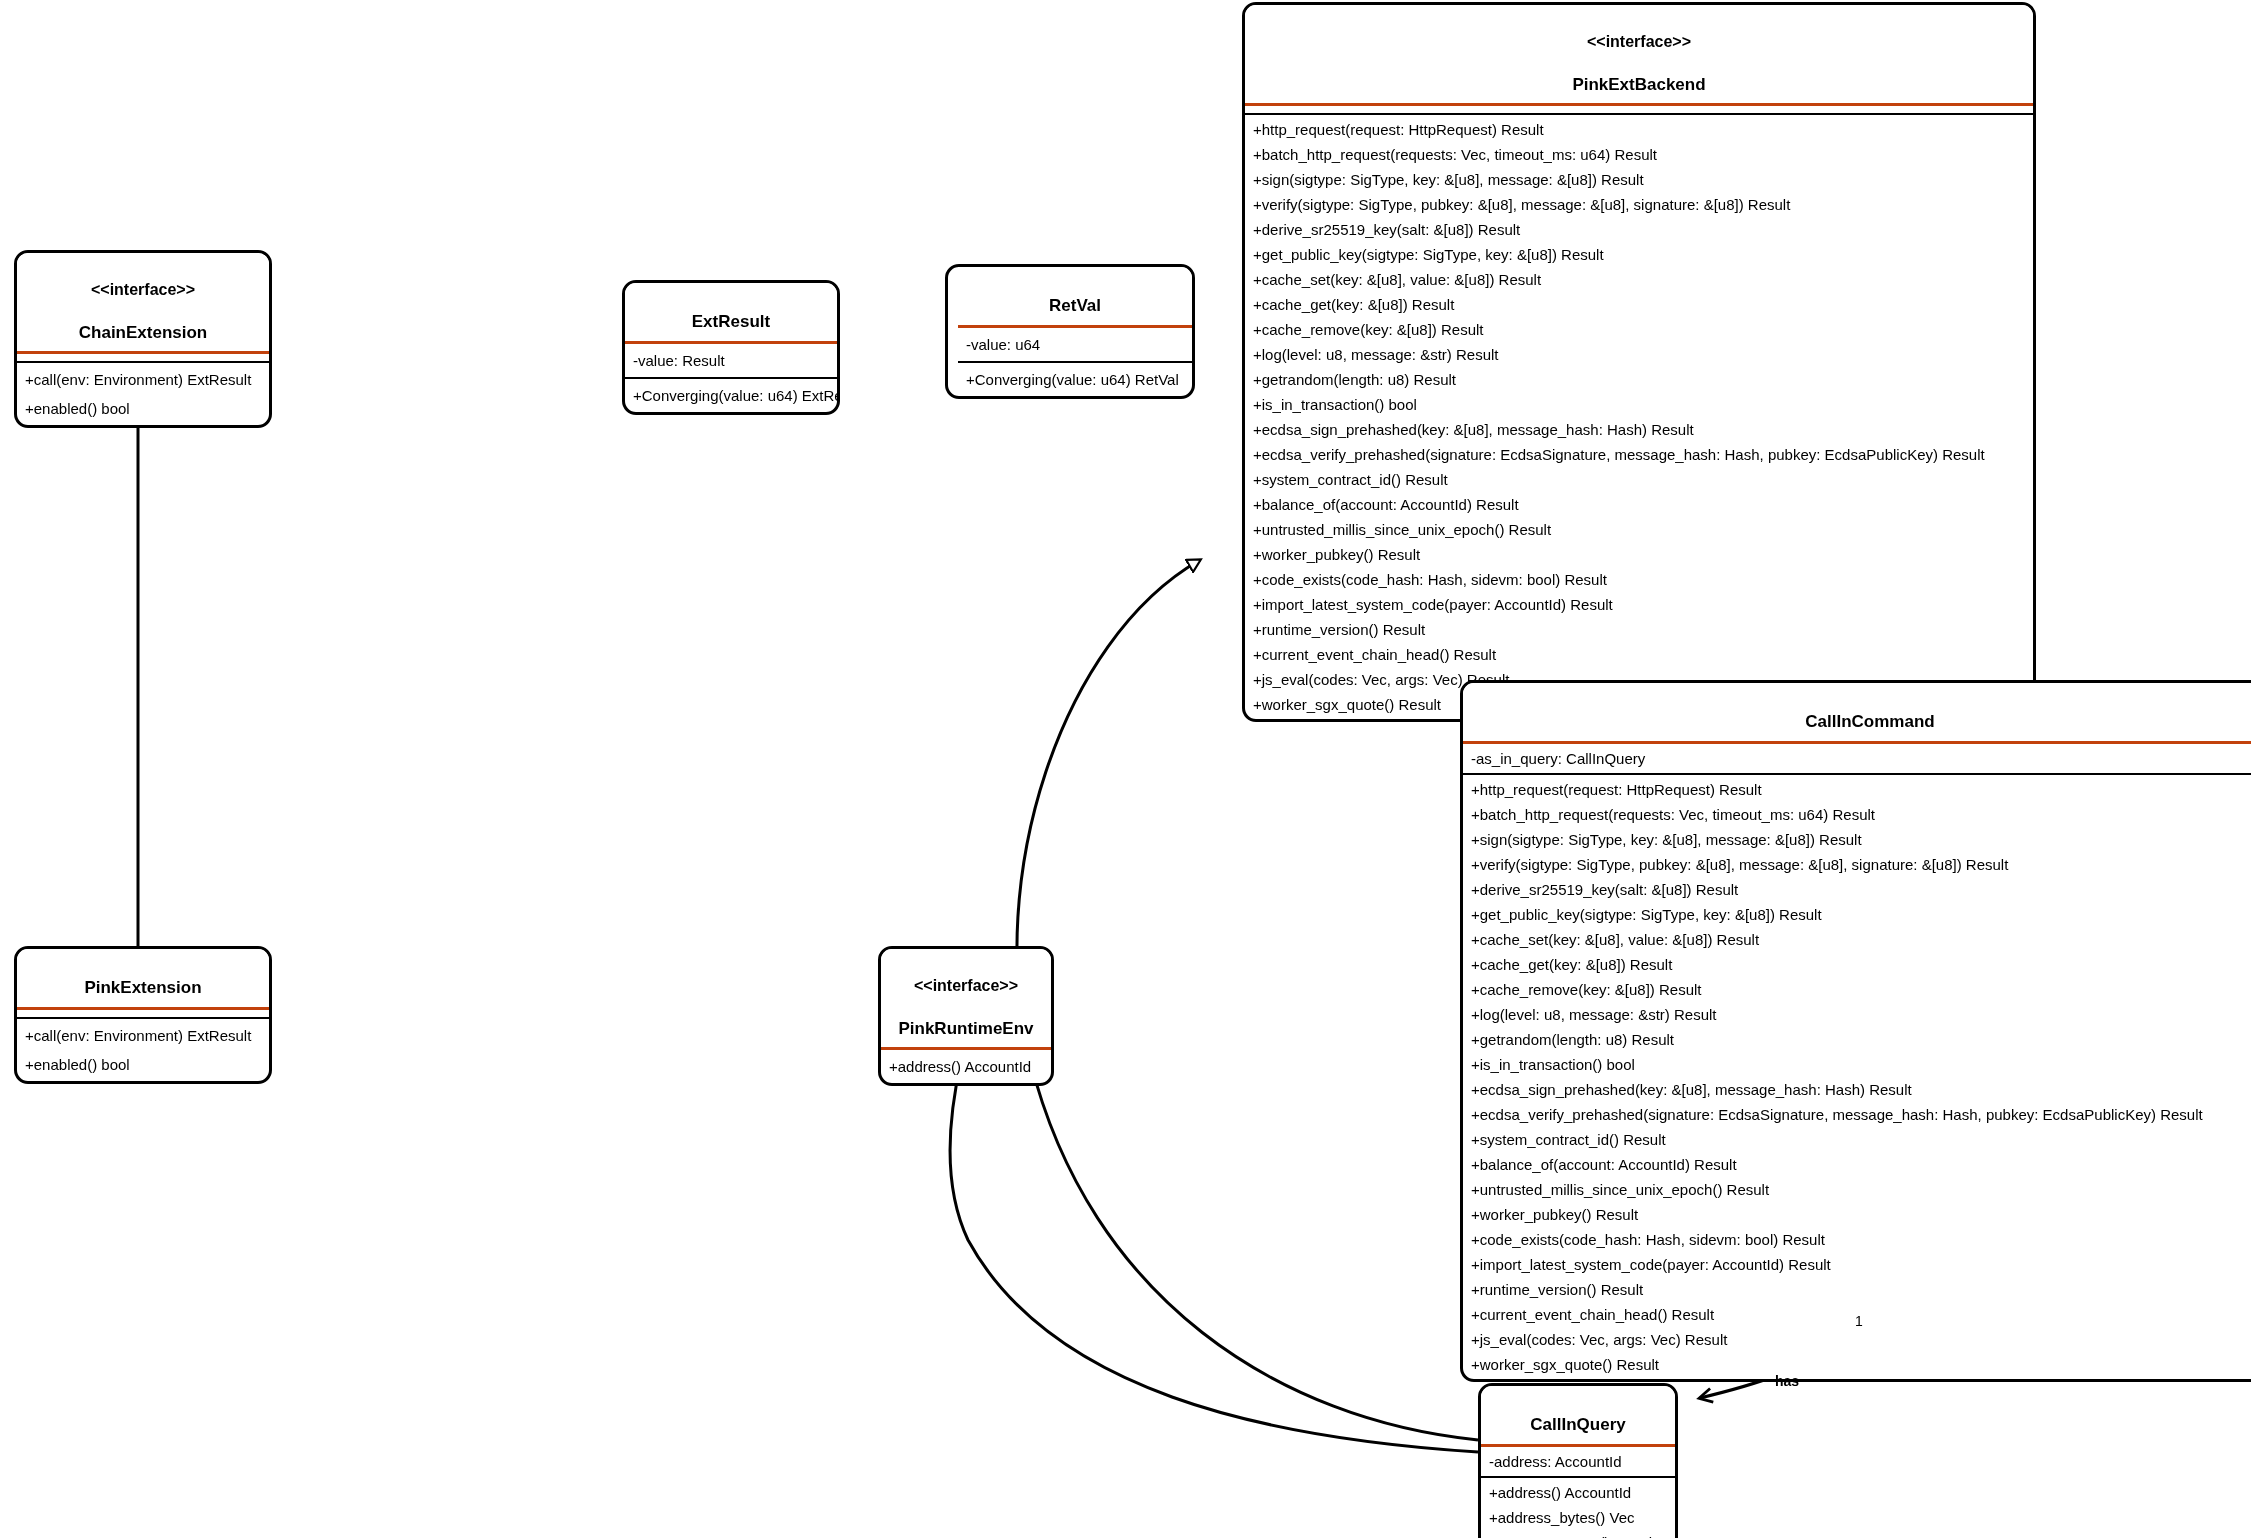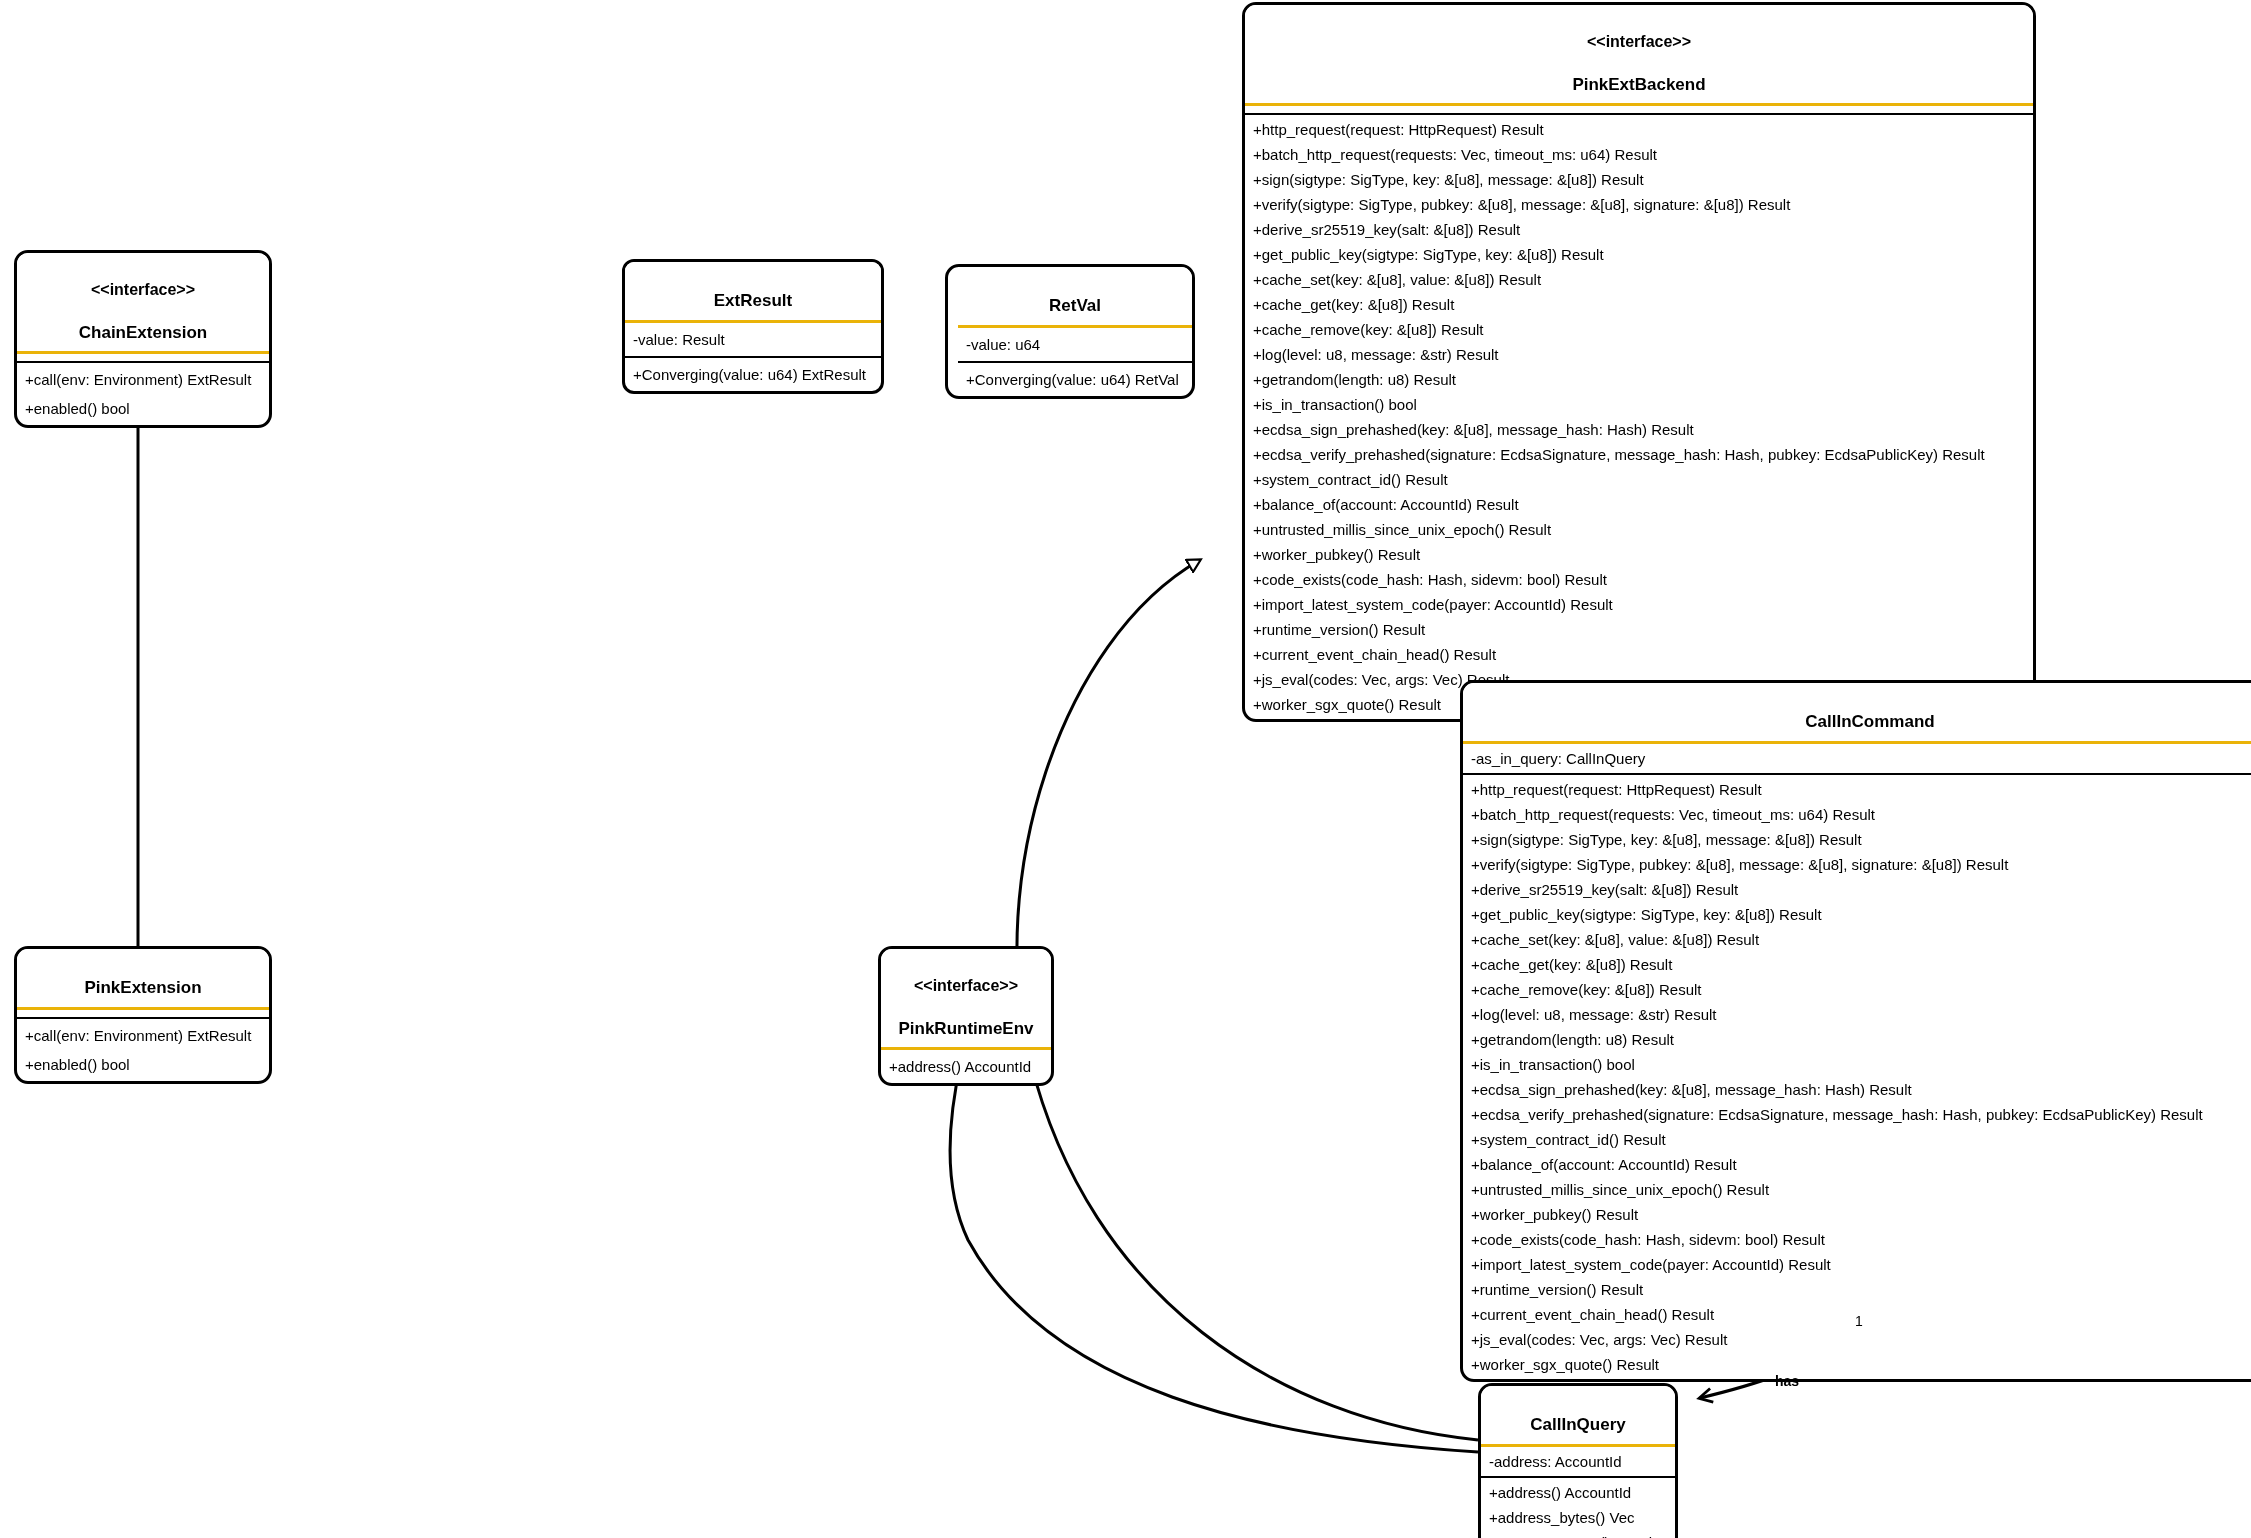--- a/index.html
+++ b/index.html
@@ -33,21 +33,21 @@
     border: 3px solid #000000;
     border-radius: 14px;
     overflow: hidden;
   }
   .uml-header {
     text-align: center;
     font-weight: bold;
     font-size: 17px;
     line-height: 1.25;
     padding: 7px 8px 8px 8px;
-    border-bottom: 3px solid #eab308;
+    border-bottom: 3px solid #c2410c;
     background: #ffffff;
     white-space: pre-line;
   }
   .uml-header.iface {
     padding-top: 6px;
   }
   .uml-stereo {
     display: block;
     font-weight: bold;
     font-size: 16px;
@@ -116,21 +116,21 @@
     <div class="uml-section">
       <div class="empty-sep"></div>
     </div>
     <div class="uml-section">
       <div class="uml-row">+call(env: Environment) ExtResult</div>
       <div class="uml-row">+enabled() bool</div>
     </div>
   </div>
 
 
-  <div class="uml-class" style="left:622px; top:259px; width:262px;border-radius:12px;">
+  <div class="uml-class" style="left:622px; top:280px; width:218px;">
     <div class="uml-header">
       <span>ExtResult</span>
     </div>
     <div class="uml-section">
       <div class="uml-row">-value: Result</div>
     </div>
     <div class="uml-section">
       <div class="uml-row">+Converging(value: u64) ExtResult</div>
     </div>
   </div>

